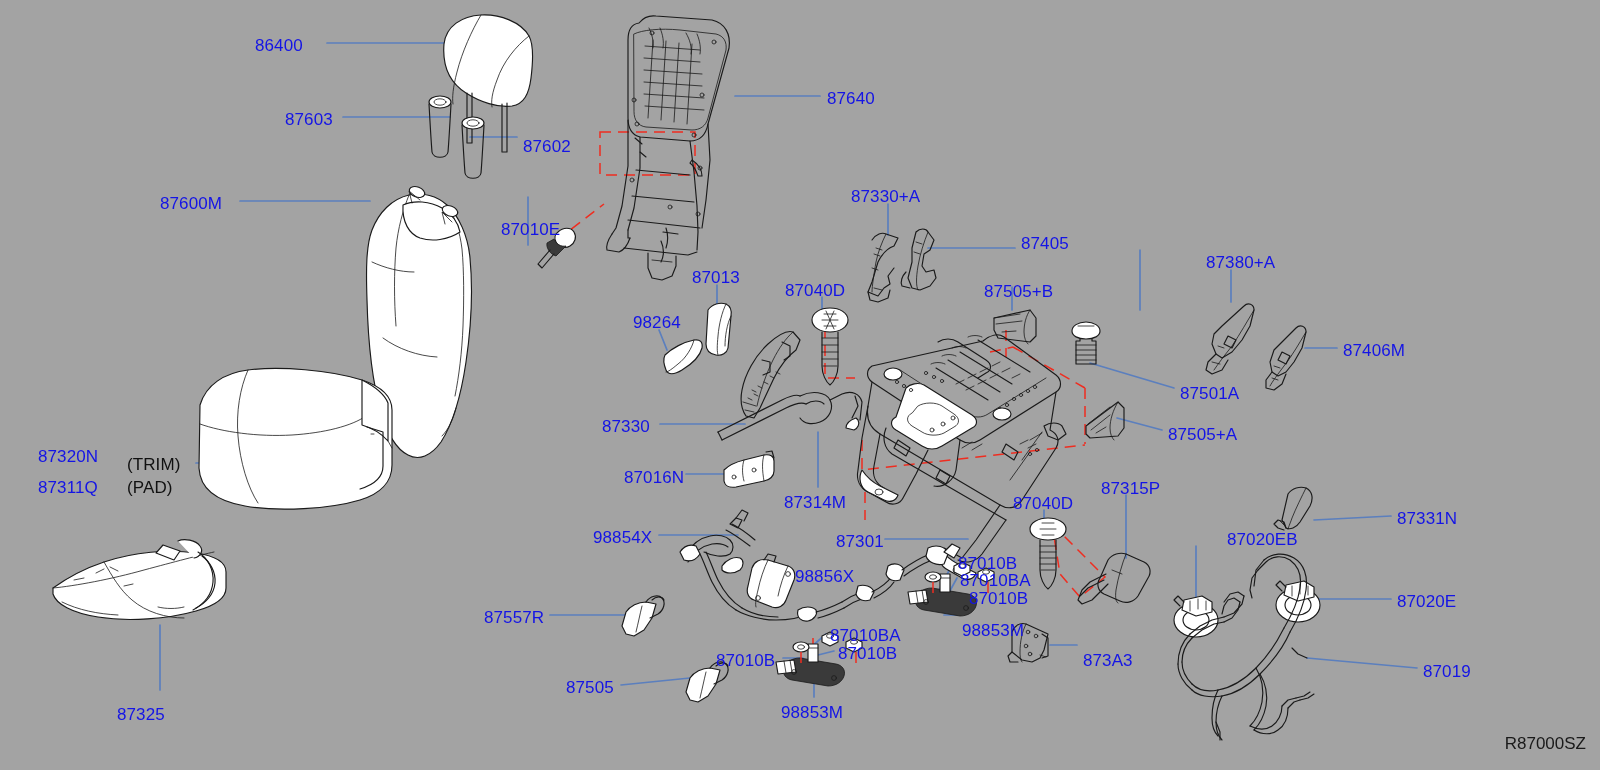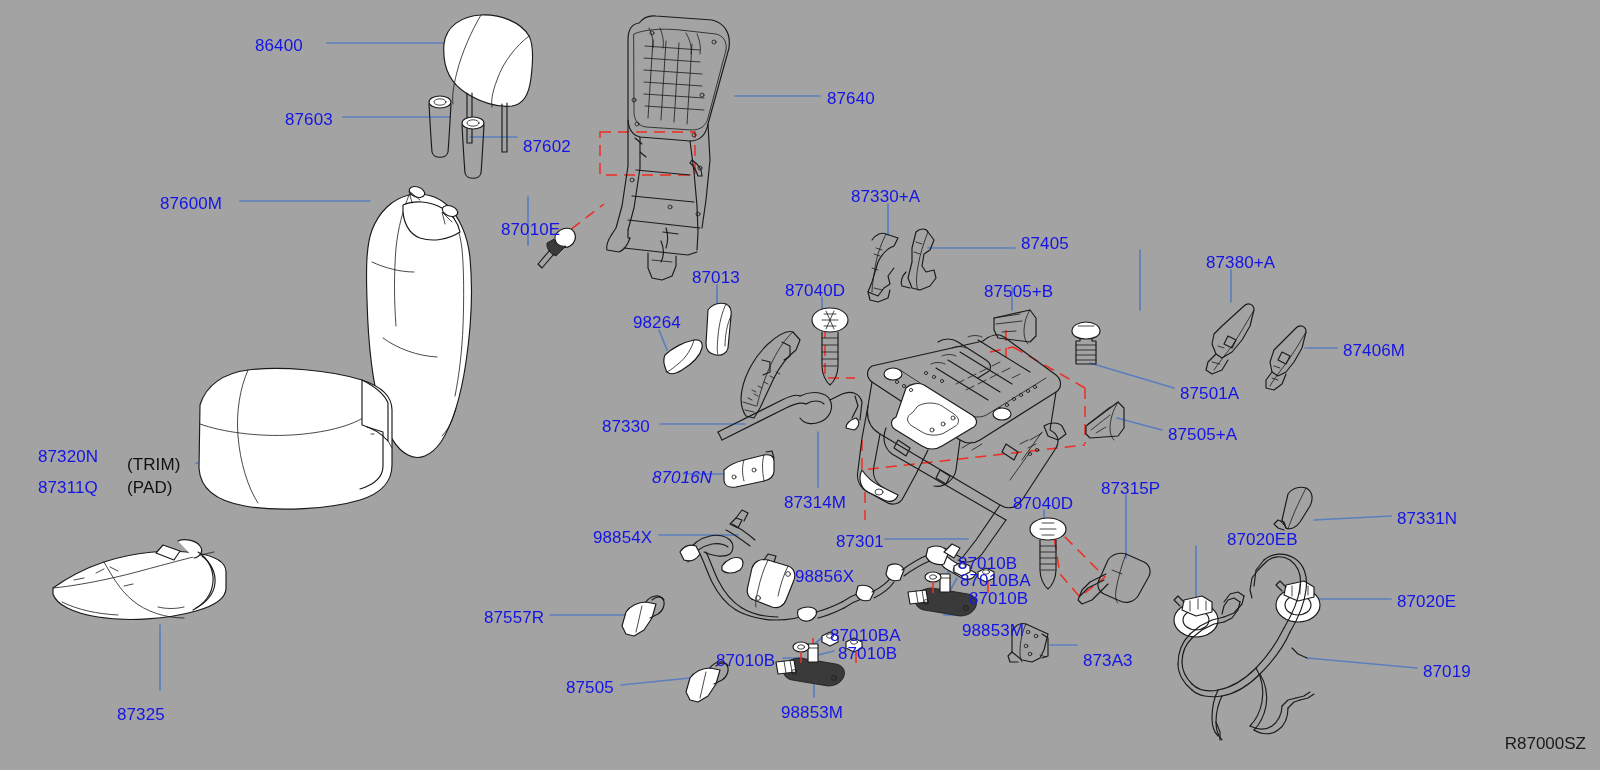--- a/index.html
+++ b/index.html
@@ -577,21 +577,21 @@
   <div class="lbl" style="left:1021px;top:234px;">87405</div>
   <div class="lbl" style="left:984px;top:282px;">87505+B</div>
   <div class="lbl" style="left:1199px;top:253px;margin-left:7px;">87380+A</div>
   <div class="lbl" style="left:1343px;top:341px;">87406M</div>
   <div class="lbl" style="left:1180px;top:384px;">87501A</div>
   <div class="lbl" style="left:1168px;top:425px;">87505+A</div>
   <div class="lbl" style="left:692px;top:268px;">87013</div>
   <div class="lbl" style="left:633px;top:313px;">98264</div>
   <div class="lbl" style="left:785px;top:281px;">87040D</div>
   <div class="lbl" style="left:602px;top:417px;">87330</div>
-  <div class="lbl" style="left:652px;top:468px;font-style:italic;">87016N</div>
+  <div class="lbl" style="left:624px;top:468px;">87016N</div>
   <div class="lbl" style="left:784px;top:493px;">87314M</div>
   <div class="lbl" style="left:38px;top:439px;margin-top:8px;">87320N</div>
   <div class="lbl" style="left:38px;top:478px;">87311Q</div>
   <div class="lbl blk" style="left:119px;top:455px;">(TRIM)</div>
   <div class="lbl blk" style="left:119px;top:478px;">(PAD)</div>
   <div class="lbl" style="left:117px;top:705px;">87325</div>
   <div class="lbl" style="left:593px;top:528px;">98854X</div>
   <div class="lbl" style="left:795px;top:567px;">98856X</div>
   <div class="lbl" style="left:484px;top:608px;">87557R</div>
   <div class="lbl" style="left:566px;top:678px;">87505</div>

